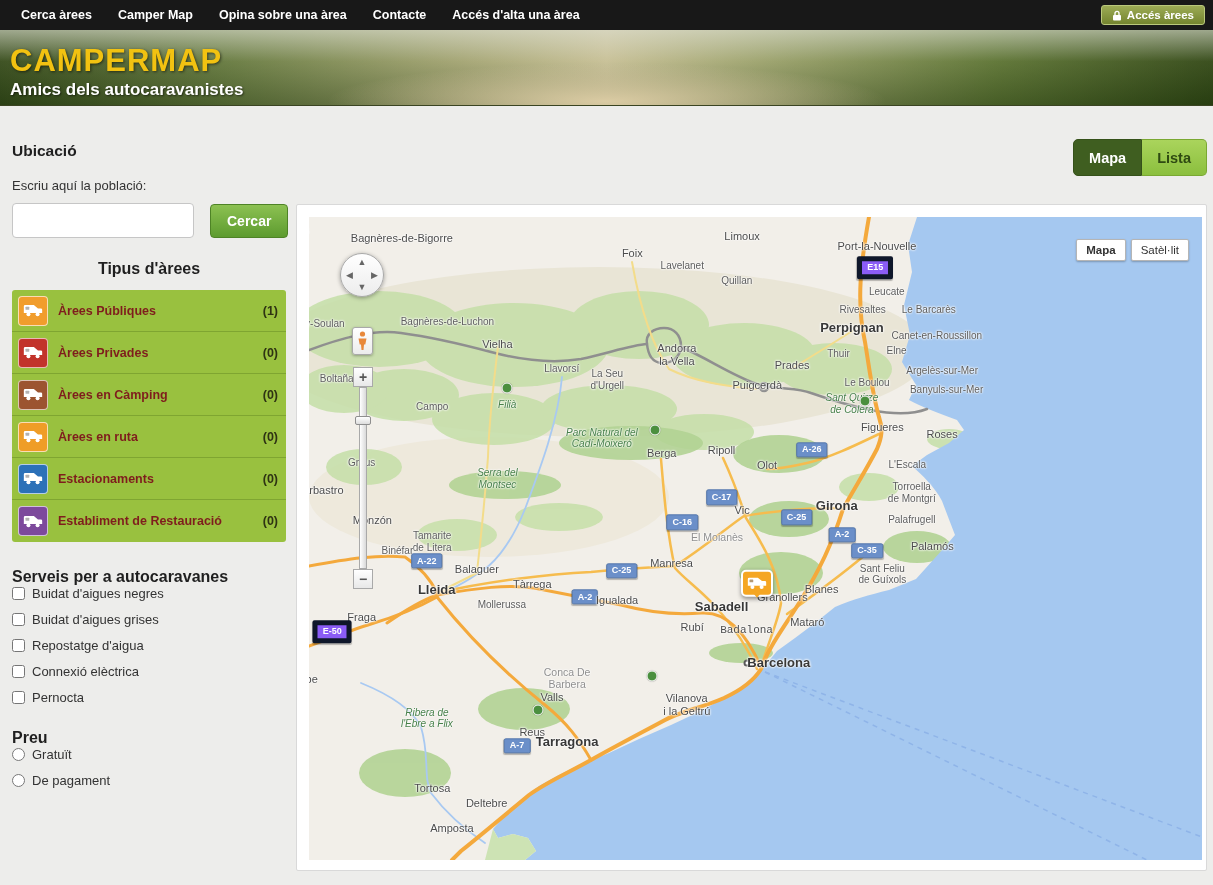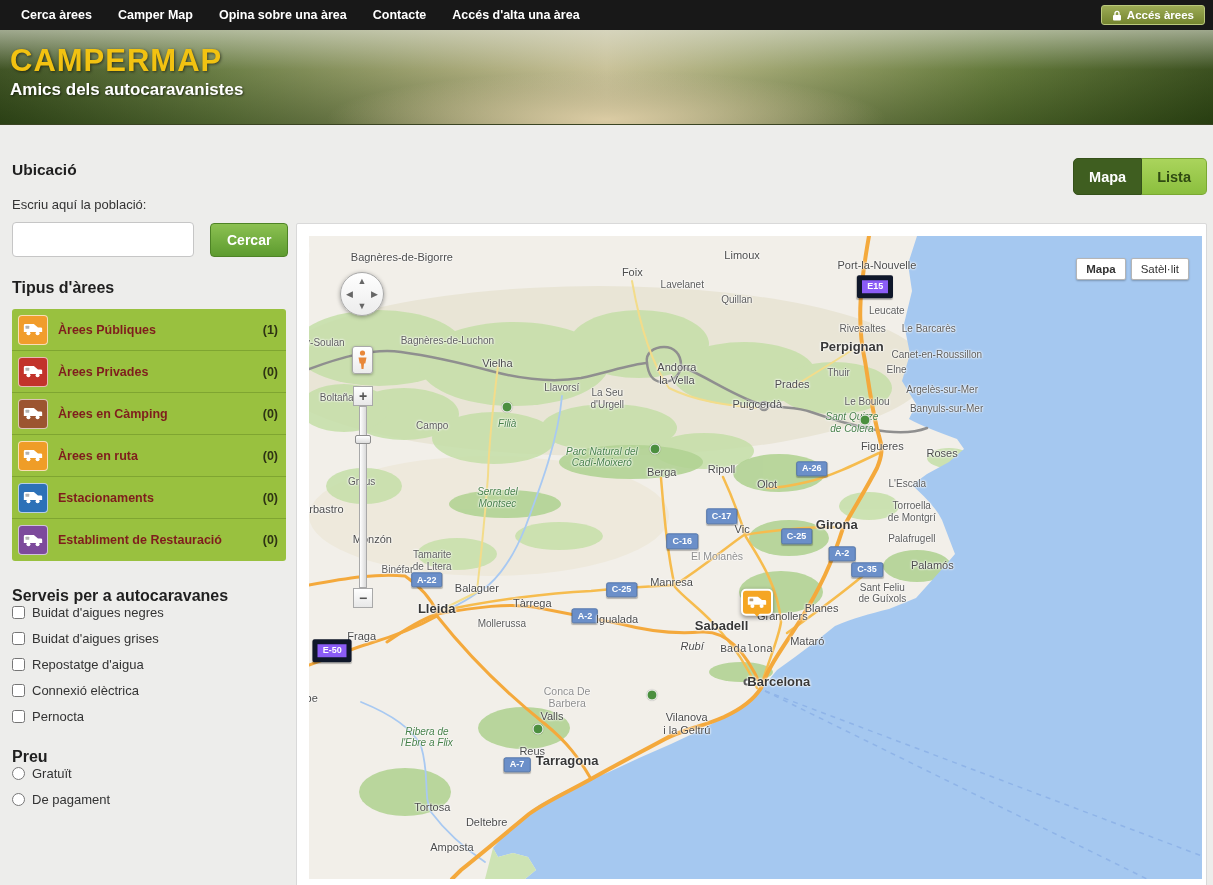--- a/index.html
+++ b/index.html
@@ -6,41 +6,41 @@
   html,body { width:1213px; height:885px; overflow:hidden; }
   body { font-family:"Liberation Sans", sans-serif; background:#ededeb; position:relative; }
 
   
   .topnav { height:30px; background:#181818; display:flex; align-items:center; padding:0 8px; position:relative; z-index:5; }
   .nav-items { display:flex; align-items:center; height:100%; }
   .nav-item { color:#fff; font-size:12.5px; font-weight:bold; padding:15px 13px; line-height:30px; cursor:pointer; text-decoration:none; }
   .access-btn { margin-left:auto; display:flex; align-items:center; gap:5px; background:linear-gradient(#9cab55,#74842f); border:1px solid #bac87c; border-radius:3px; color:#fff; font-size:11.5px; font-weight:bold; padding:3px 10px; cursor:pointer; font-family:inherit; }
 
   
-  .banner { height:95px; position:relative; padding:14px 0 0 10px; border-bottom:1px solid #3a4422;
+  .banner { height:76px; position:relative; padding:14px 0 0 10px; border-bottom:1px solid #3a4422;
     background:
       radial-gradient(ellipse 32% 70% at 50% 95%, rgba(222,206,166,.95), rgba(222,206,166,0) 72%),
       linear-gradient(to bottom, rgba(218,220,205,.65) 0%, rgba(160,165,120,.12) 42%, rgba(25,45,10,.32) 100%),
       linear-gradient(90deg, #33491a 0%, #64793f 18%, #a8a878 38%, #cfc69e 50%, #a3a874 62%, #5c7434 82%, #2e4514 100%);
   }
   .brand-title { color:#f2c211; font-size:31px; font-weight:bold; letter-spacing:1px; line-height:1.1; text-shadow:1px 1px 3px rgba(0,0,0,.55); }
   .brand-subtitle { color:#ffffff; font-size:17px; font-weight:bold; text-shadow:1px 1px 2px rgba(0,0,0,.55); margin-top:2px; }
 
   
   .content { display:flex; padding:0 6px; }
   .sidebar { width:290px; padding:36px 10px 0 6px; flex:none; }
   .main { flex:1; padding-top:33px; min-width:0; }
 
   
   .h-section { font-size:15.5px; font-weight:bold; color:#1f1f1f; }
   .search-label { display:block; font-size:13px; color:#333; margin:18px 0 10px; }
   .search-row { display:flex; align-items:center; }
   .search-input { width:182px; height:35px; border:1px solid #c6c6c6; border-radius:4px; padding:0 8px; font-size:13px; background:#fff; font-family:inherit; }
   .search-btn { margin-left:16px; height:34px; padding:0 16px; background:linear-gradient(#8cc152,#5d9b2f); border:1px solid #4e8326; border-radius:4px; color:#fff; font-size:14px; font-weight:bold; cursor:pointer; font-family:inherit; }
-  .types-heading { margin-top:22px; font-size:16px; }
+  .types-heading { margin-top:22px; font-size:16px;text-align:center; }
   .type-list { list-style:none; margin-top:12px; border-radius:3px; overflow:hidden; }
   .type-row { display:flex; align-items:center; height:42px; background:#99c13f; border-bottom:1px solid #7fa531; padding:0 8px 0 6px; cursor:pointer; }
   .type-row:last-child { border-bottom:none; }
   .type-icon { width:30px; height:30px; border-radius:4px; border:1px solid rgba(255,255,255,.65); display:flex; align-items:center; justify-content:center; flex:none; }
   .type-label { font-size:12.5px; font-weight:bold; color:#7f1d1d; margin-left:10px; flex:1; }
   .type-count { font-size:12.5px; font-weight:bold; color:#2e3313; }
   .services-heading { margin-top:26px; font-size:16px; }
   .check-list { }
   .check-row { display:flex; align-items:center; margin-bottom:11px; cursor:pointer; }
   .check-row input { margin-right:7px; }
@@ -410,21 +410,21 @@
             <div class="lbl city" style="left: 14.3%; top: 58%;">Lleida</div>
             <div class="lbl town" style="left: 25%; top: 57%;">Tàrrega</div>
             <div class="lbl badge-blue" style="left: 30.9%; top: 59.1%;">A-2</div>
             <div class="lbl town" style="left: 34.5%; top: 59.5%;">Igualada</div>
             <div class="lbl city" style="left: 46.2%; top: 60.6%;">Sabadell</div>
             <div class="lbl town" style="left: 53%; top: 59.1%;">Granollers</div>
             <div class="lbl town" style="left: 57.4%; top: 57.8%;">Blanes</div>
             <div class="lbl small" style="left: 21.6%; top: 60.3%;">Mollerussa</div>
             <div class="lbl town" style="left: 5.9%; top: 62.2%;">Fraga</div>
             <div class="lbl badge-green" style="left: 2.6%; top: 64.5%;">E-50</div>
-            <div class="lbl town" style="left: 42.9%; top: 63.7%; font-style: italic;">Rubí</div>
+            <div class="lbl town" style="left: 42.9%; top: 63.7%;">Rubí</div>
             <div class="lbl town" style="left: 49%; top: 64.2%; font-family: Liberation Mono, monospace;">Badalona</div>
             <div class="lbl town" style="left: 55.8%; top: 63%;">Mataró</div>
             <div class="lbl dot" style="left: 49%; top: 69.3%;"></div>
             <div class="lbl city" style="left: 52.6%; top: 69.3%;">Barcelona</div>
             <div class="lbl area" style="left: 28.9%; top: 71.7%;">Conca De
 Barbera</div>
             <div class="lbl town" style="left: 27.2%; top: 74.6%;">Valls</div>
             <div class="lbl town" style="left: 42.3%; top: 75.9%;">Vilanova
 i la Geltrú</div>
             <div class="lbl town" style="left: -0.8%; top: 71.8%;">Caspe</div>

